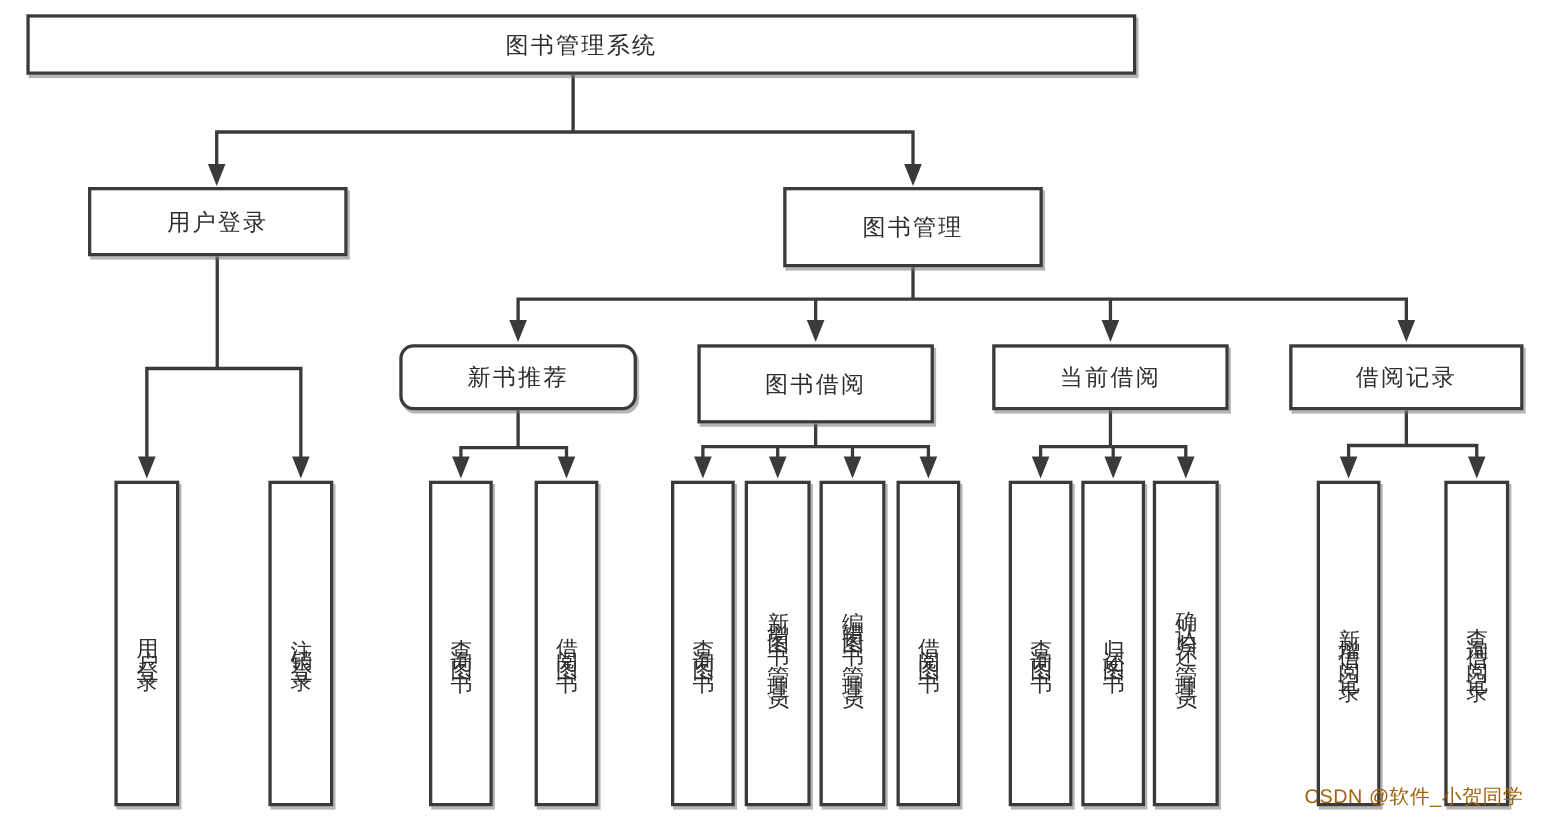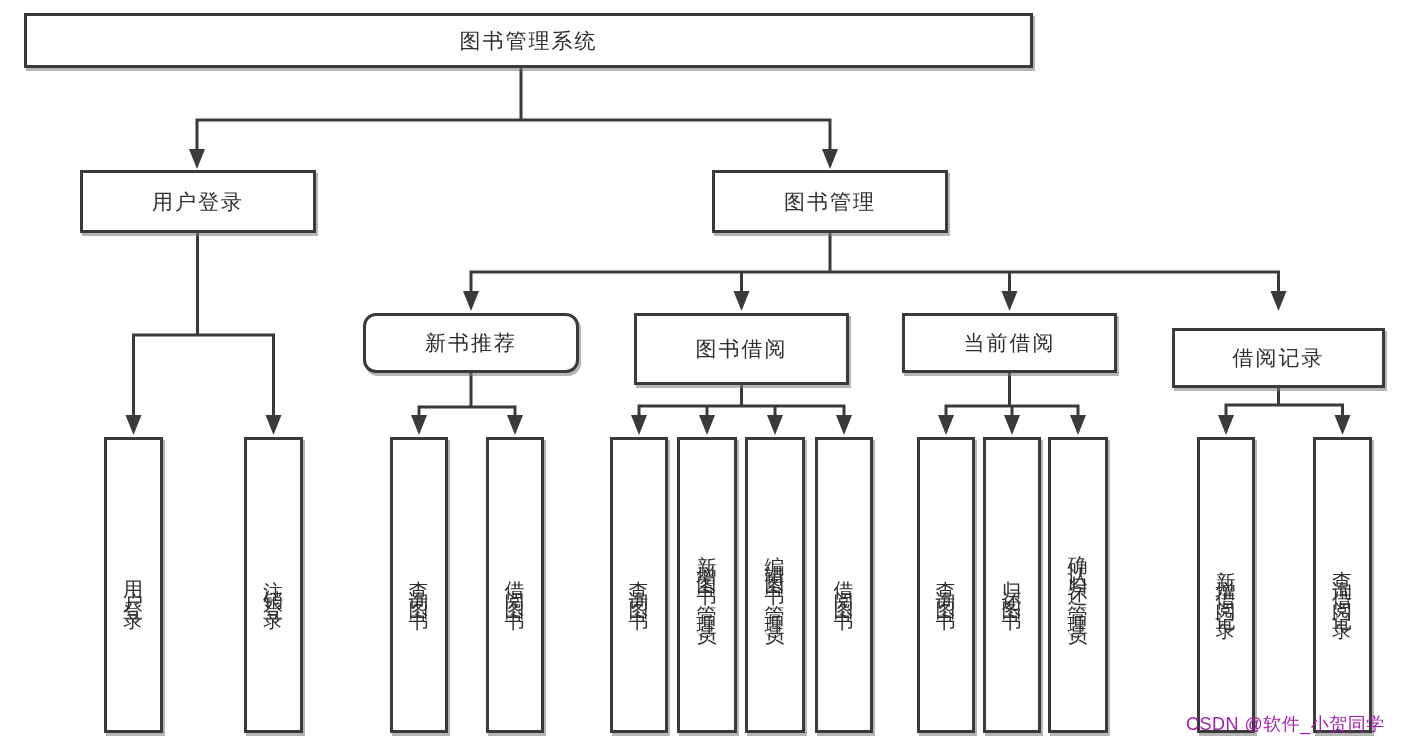--- a/index.html
+++ b/index.html
@@ -35,21 +35,21 @@
     letter-spacing: 0.5em;
     line-height: 1;
     white-space: nowrap;
   }
   .watermark {
     position: absolute;
     left: 1186px;
     top: 712px;
     font-size: 18px;
     letter-spacing: 0.5px;
-    color: #a21caf;
+    color: #a16207;
     white-space: nowrap;
   }
 </style>
 </head>
 <body>
 
 <div id="stage">
 
   <svg id="connectors" viewBox="0 0 1405 747" xmlns="http://www.w3.org/2000/svg">
     <g stroke="#3a3a3a" stroke-width="3" fill="none">
@@ -84,34 +84,34 @@
     </g>
   </svg>
 
   <div class="box hbox" style="left:12px; top:13px; width:1009px; height:55px;margin-left:12px;">
     <span>图书管理系统</span>
   </div>
 
   <div class="box hbox" style="left:80px; top:170px; width:236px; height:63px;">
     <span>用户登录</span>
   </div>
-  <div class="box hbox" style="left:712px; top:170px; width:236px; height:63px;">
+  <div class="box hbox" style="left:712px; top:170px; width:236px; height:73px;">
     <span>图书管理</span>
   </div>
 
   <div class="box hbox" style="left:363px; top:313px; width:216px; height:60px;border-radius:13px;">
     <span>新书推荐</span>
   </div>
   <div class="box hbox" style="left:634px; top:313px; width:215px; height:72px;">
     <span>图书借阅</span>
   </div>
   <div class="box hbox" style="left:902px; top:313px; width:215px; height:60px;">
     <span>当前借阅</span>
   </div>
-  <div class="box hbox" style="left:1172px; top:328px; width:213px; height:60px;">
+  <div class="box hbox" style="left:1172px; top:313px; width:213px; height:60px;">
     <span>借阅记录</span>
   </div>
 
   <div class="box vbox" style="left:104px; top:437px; width:59px; height:296px;">
     <span class="vtext">用户登录</span>
   </div>
   <div class="box vbox" style="left:244px; top:437px; width:59px; height:296px;">
     <span class="vtext">注销登录</span>
   </div>
 

